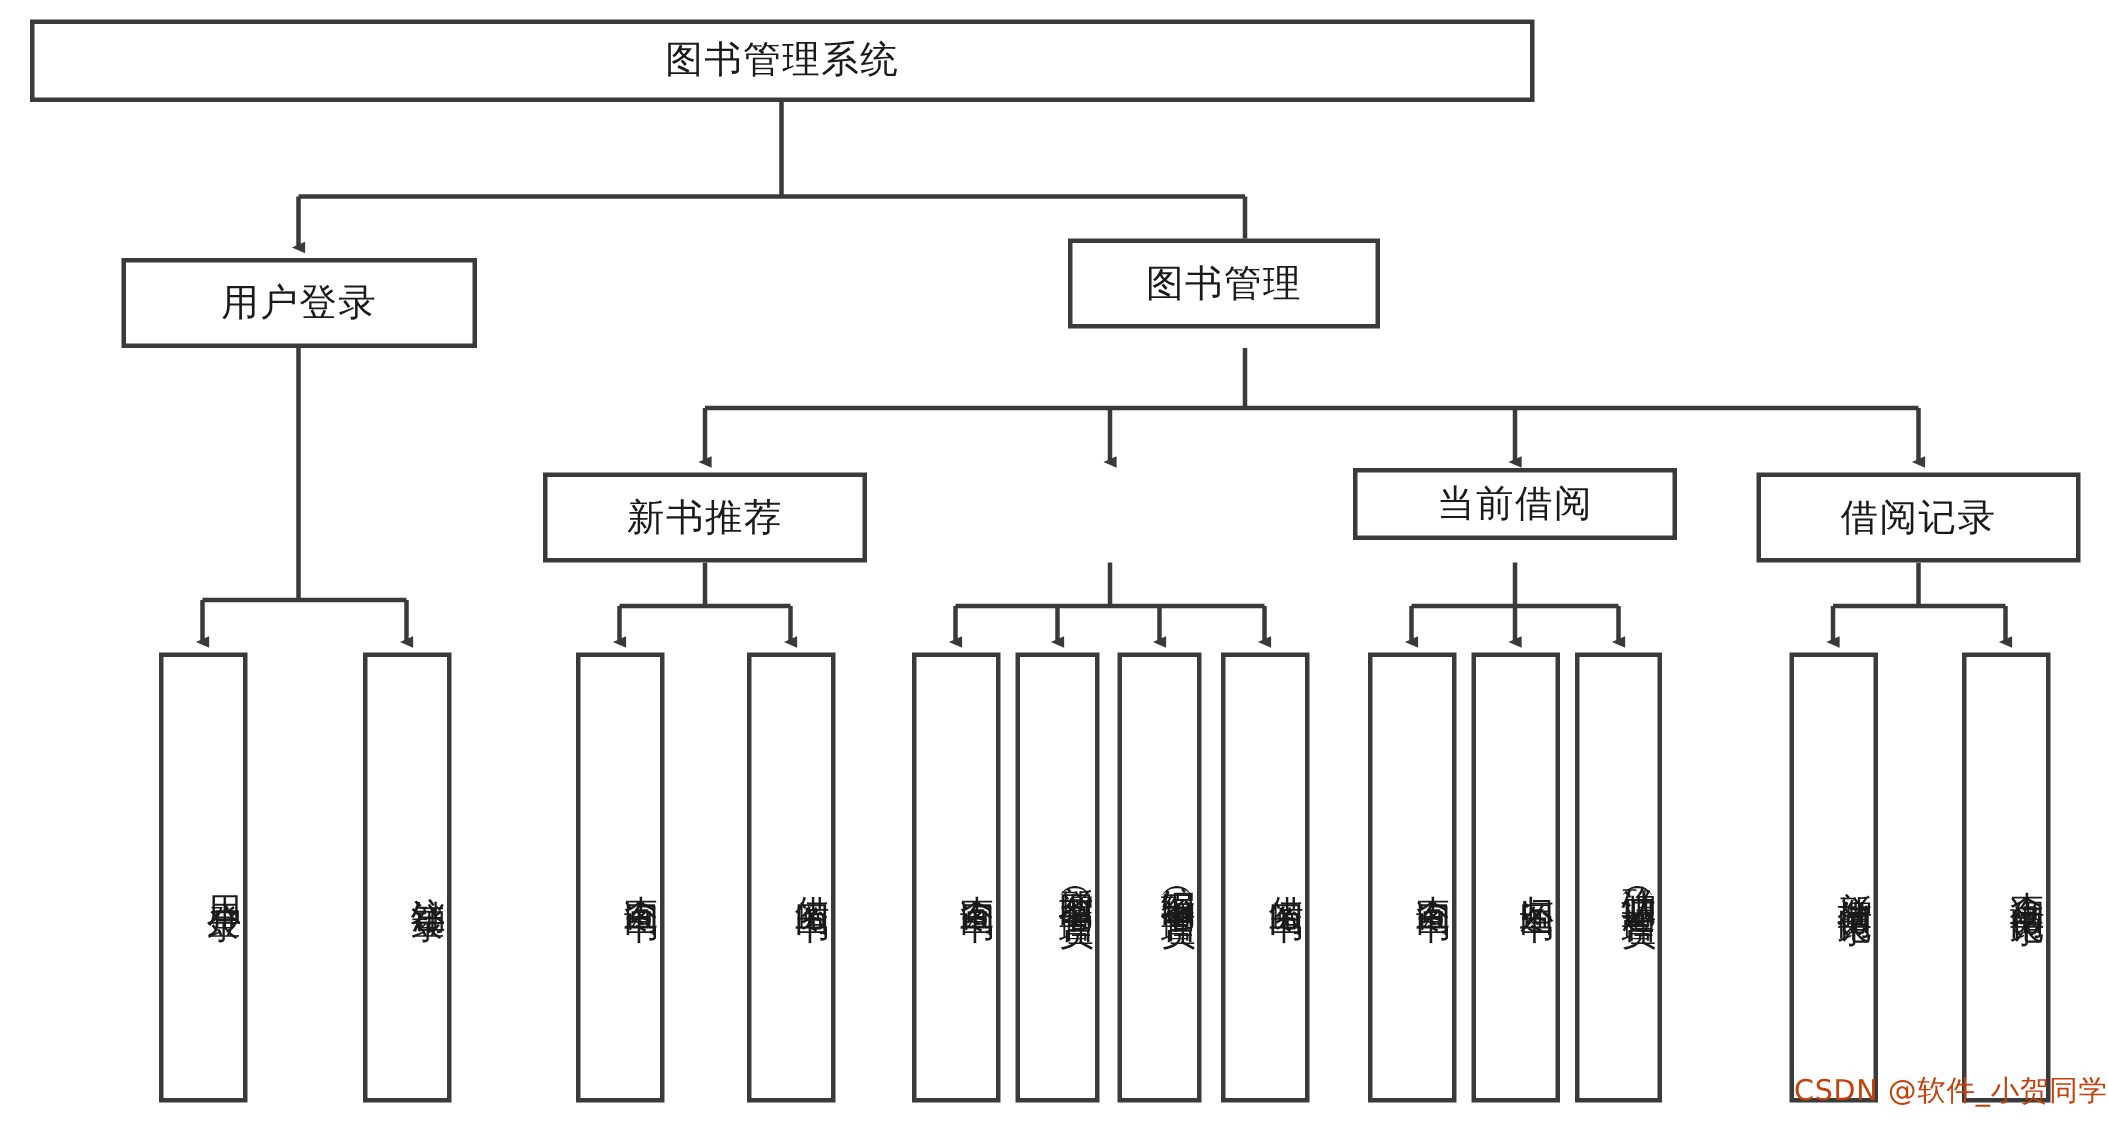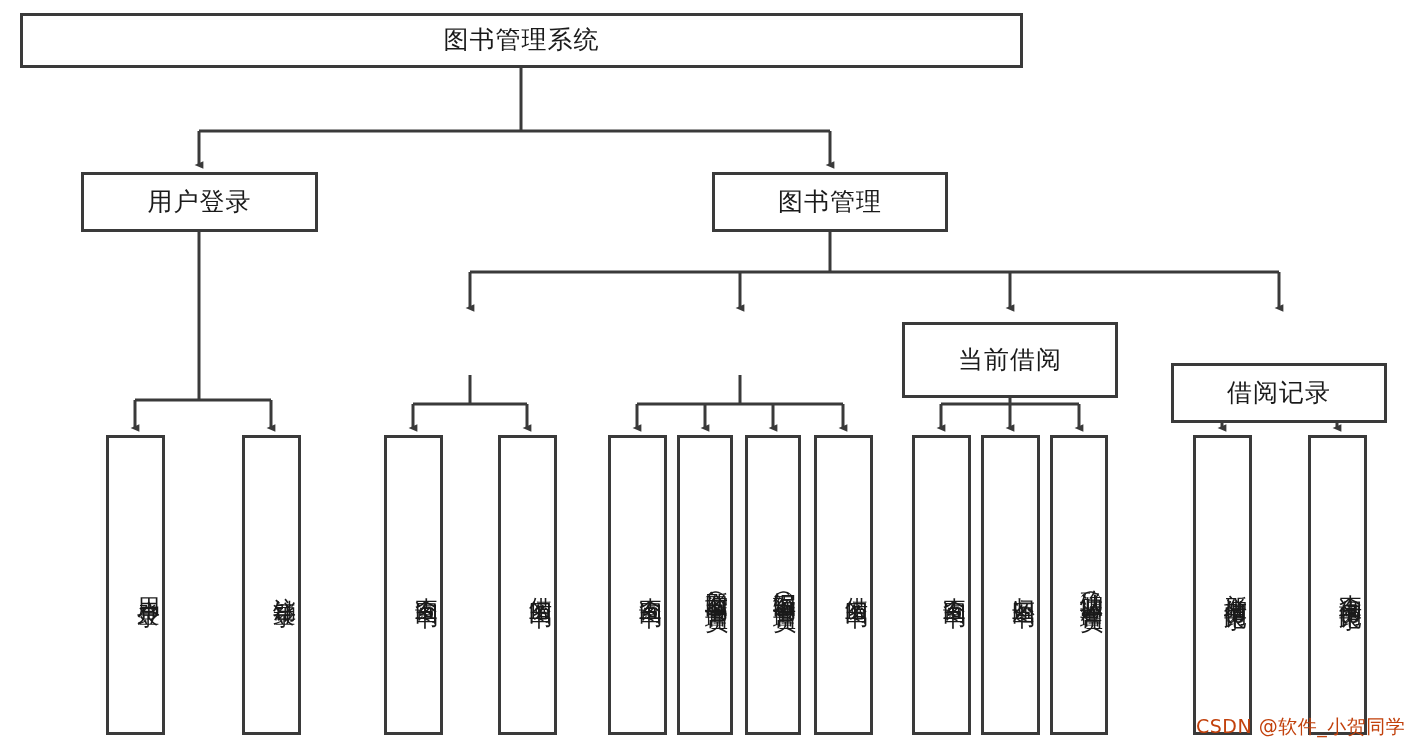--- a/index.html
+++ b/index.html
@@ -122,28 +122,31 @@
     </g>
   </svg>
 
   <div class="node horiz" style="left:20px; top:13px; width:1003px; height:55px;">
     <span>图书管理系统</span>
   </div>
 
   <div class="node horiz" style="left:81px; top:172px; width:237px; height:60px;">
     <span>用户登录</span>
   </div>
-  <div class="node horiz" style="left:712px; top:172px; width:236px; height:60px;justify-content:center;">
+  <div class="node horiz" style="left:712px; top:159px; width:208px; height:60px;justify-content:center;">
     <span>图书管理</span>
   </div>
 
-  <div class="node horiz" style="left:902px; top:322px; width:216px; height:76px;">
+  <div class="node horiz" style="left:362px; top:315px; width:216px; height:60px;">
+    <span>新书推荐</span>
+  </div>
+  <div class="node horiz" style="left:902px; top:312px; width:216px; height:48px;">
     <span>当前借阅</span>
   </div>
-  <div class="node horiz" style="left:1171px; top:315px; width:216px; height:60px;margin-top:48px;">
+  <div class="node horiz" style="left:1171px; top:315px; width:216px; height:60px;">
     <span>借阅记录</span>
   </div>
 
   <div class="node vert" style="left:106px; top:435px; width:59px; height:300px;">
     <span>用户登录</span>
   </div>
   <div class="node vert" style="left:242px; top:435px; width:59px; height:300px;">
     <span>注销登录</span>
   </div>
 

